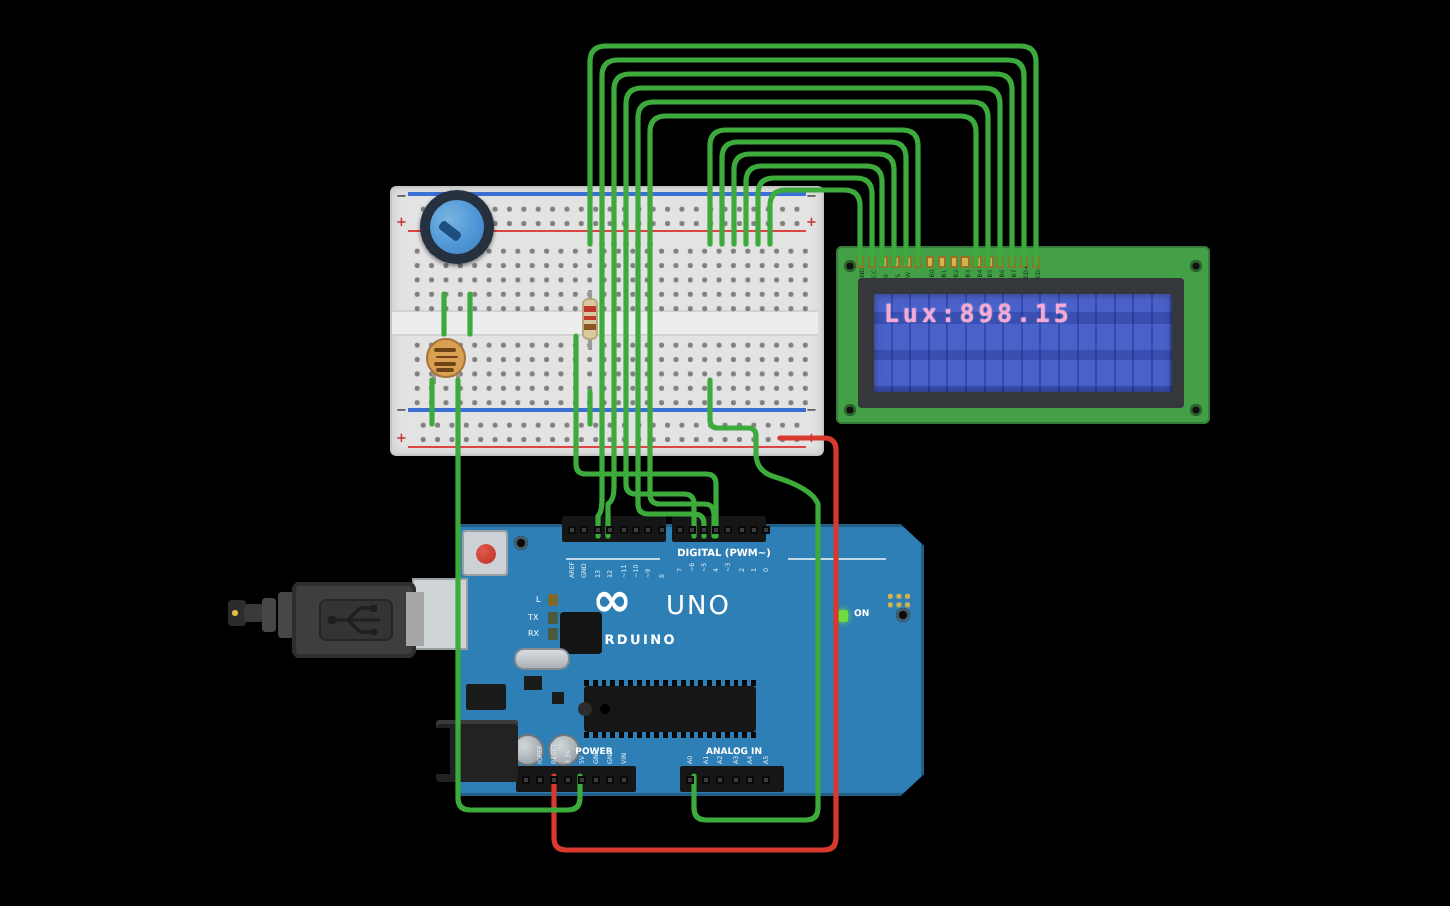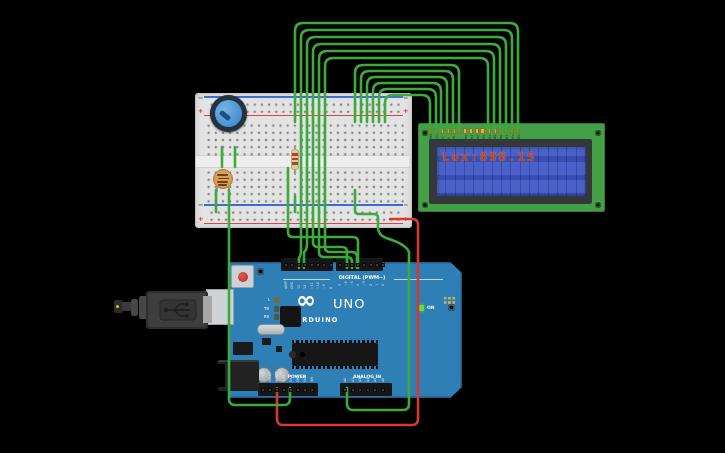--- a/index.html
+++ b/index.html
@@ -39,21 +39,21 @@
   .lcd-hole{position:absolute;width:6px;height:6px;border-radius:50%;background:#111;
             box-shadow:inset 0 0 0 1.2px #2c6b2f;}
   #lcd-bezel{left:429px;top:139px;width:163px;height:65px;background:#35383b;border-radius:2px;}
   #lcd-screen{left:437px;top:147px;width:149px;height:49px;background:#3a53c4;
               box-shadow:inset 0 0 4px rgba(0,0,0,.45);}
   #lcd-grid{left:437px;top:147px;width:149px;height:49px;
      background-image:
        repeating-linear-gradient(90deg, rgba(255,255,255,.06) 0 8.3px, rgba(10,20,80,.25) 8.3px 9.3px),
        repeating-linear-gradient(0deg, rgba(10,20,80,.25) 0 3px, rgba(255,255,255,.05) 3px 16px, rgba(10,20,80,.25) 16px 21px, rgba(255,255,255,.05) 21px 34px, rgba(10,20,80,.25) 34px 37px);
      opacity:.8;}
-  .lcd-text{position:absolute;left:442px;width:144px;height:14px;color:#c2410c;
+  .lcd-text{position:absolute;left:442px;width:144px;height:14px;color:#f9a8d4;
             font-family:"DejaVu Sans Mono","Liberation Mono",monospace;font-size:12.5px;
             font-weight:bold;letter-spacing:1.9px;text-shadow:0 0 1px rgba(255,255,255,.6);}
   .lcd-pad{position:absolute;top:128px;width:4.4px;height:5.5px;background:#d7b24c;
            box-shadow:inset 0 0 0 1px #8f7428;}
   .lcd-pinlbl{position:absolute;top:141px;width:8px;font-size:3px;color:#14381a;
               transform:rotate(-90deg);transform-origin:left top;}
   
   #arduino{left:228px;top:262px;width:234px;height:136px;background:#2e7fb5;
            clip-path:polygon(0 0,95% 0,100% 8%,100% 92%,95% 100%,0 100%);
            box-shadow:inset 0 0 0 1.5px rgba(0,0,0,.25);}

